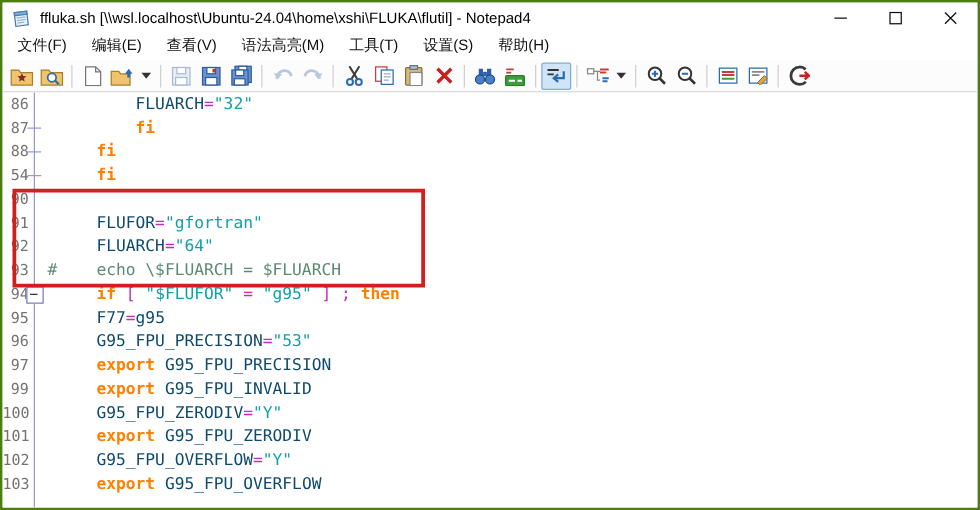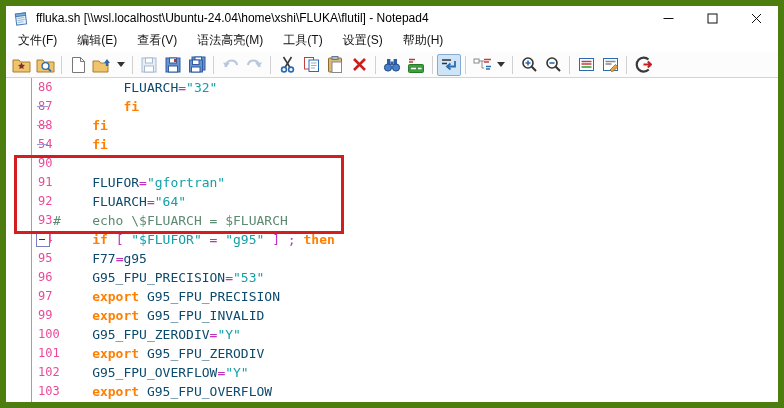--- a/index.html
+++ b/index.html
@@ -1,19 +1,19 @@
 <!DOCTYPE html>
 <html><head>
 <meta charset="utf-8">
 <style>
   * { margin:0; padding:0; box-sizing:border-box; }
   html,body { background:#e8e8e8; }
   .window {
     width:784px; height:408px; position:relative; overflow:hidden;
-    background:#fff; border:6px solid #4d7c0f;
+    background:#fff; border:2px solid #4d7c0f;
     font-family:"Liberation Sans", sans-serif;
   }
   
   .titlebar { height:24px; display:flex; align-items:center; background:#fff; }
   .app-icon { width:16px; height:16px; margin-left:7px; flex:0 0 auto; }
   .title-text { font-size:12px; color:#000; margin-left:7px; white-space:nowrap; overflow:hidden; }
   .win-controls { margin-left:auto; display:flex; height:24px; }
   .win-btn { width:44px; height:24px; display:flex; align-items:center; justify-content:center; }
   
   .menubar { height:22px; display:flex; align-items:flex-end; background:#fff; padding-left:2px; }
@@ -25,21 +25,21 @@
             border:1px solid transparent; border-radius:2px; flex:0 0 auto; }
   .tb-btn.narrow { width:14px; }
   .tb-btn.active { background:#cfe4f7; border-color:#84abd4; }
   .tb-btn svg { display:block; }
   .tb-sep { width:1px; height:18px; background:#d0d0d0; margin:0 4px; flex:0 0 auto; }
   
   .editor { position:relative; height:335px; background:#fff; overflow:hidden;
             font-family:"DejaVu Sans Mono", monospace; font-size:13px; }
   .fold-line-v { position:absolute; left:25px; top:0; bottom:0; width:1px; background:#9a9ad0; z-index:1; }
   .row { display:flex; height:19px; line-height:19px; white-space:pre; position:relative; z-index:2; }
-  .ln { width:21px; text-align:right; color:#ec4899; font-size:12px; flex:0 0 auto;padding-left:32px; }
+  .ln { width:21px; text-align:right; color:#737373; font-size:12px; flex:0 0 auto; }
   .fold { width:15px; position:relative; flex:0 0 auto; }
   .fold.dash::before { content:""; position:absolute; left:-1px; top:9px; width:11px; height:1px; background:#9a9ad0; }
   .fold.box::before { content:""; position:absolute; left:-2px; top:3px; width:12px; height:12px;
                       background:#fff; border:1px solid #7c7cc0; z-index:3; }
   .fold.box::after  { content:""; position:absolute; left:1px; top:9px; width:6px; height:1px;
                       background:#333; z-index:4; }
   .code { white-space:pre; }
   .tok-p { color:#0c4a6e;margin-top:36px; }
   .tok-k { color:#ff8000; font-weight:bold; }
   .tok-s { color:#12a0a6; }

